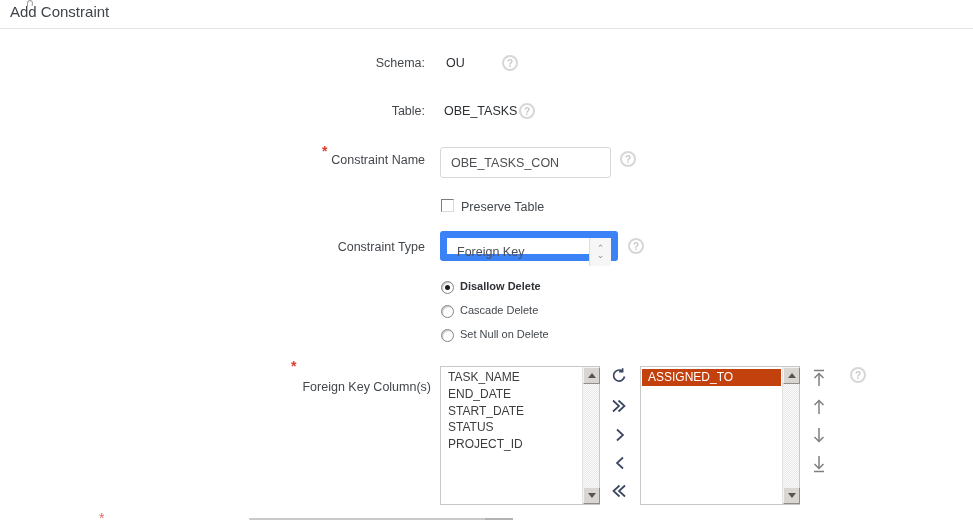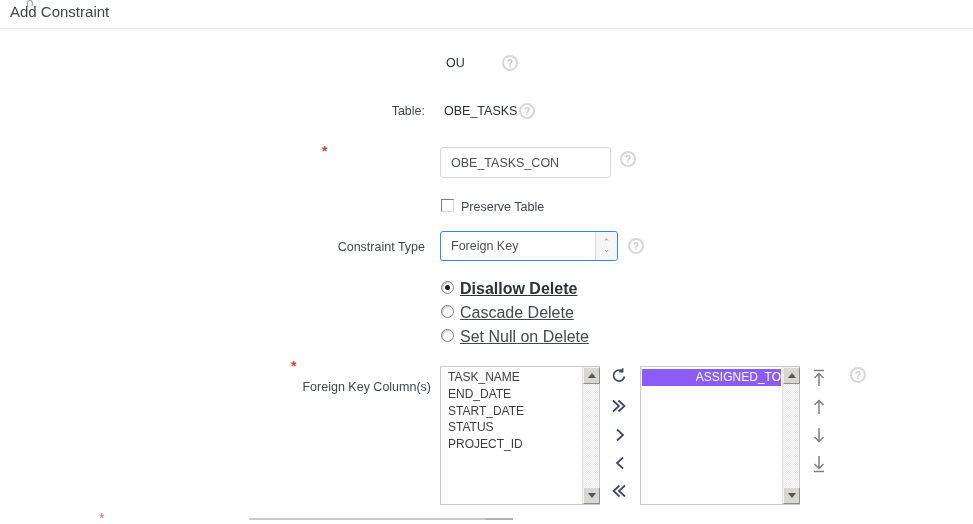--- a/index.html
+++ b/index.html
@@ -24,42 +24,42 @@
 
   .text-input { position:absolute; left:440px; top:147px; width:171px; height:31px;
     border:1px solid #d8d8d8; border-radius:3px; background:#fff; padding:0 10px;
     font-family:"Liberation Sans", sans-serif; font-size:12.5px; color:#4d4f52; outline:none; }
 
   .checkbox { position:absolute; left:441px; top:199px; width:13px; height:13px;
     background:#fff; border:1px solid; border-color:#7c7c7c #d9d9d9 #d9d9d9 #7c7c7c; }
   .plain-label { position:absolute; font-size:12.5px; color:#43484d; white-space:nowrap; }
 
   .select { position:absolute; left:440px; top:231px; width:178px; height:30px;
-    border:1px solid #3b82f6; border-radius:3px; background:#fff;text-align:center; }
+    border:7px solid #3b82f6; border-radius:3px; background:#fff;text-align:center; }
   .select .sel-text { position:absolute; left:10px; top:0; line-height:28px;
     font-size:12.5px; color:#4d4f52; }
   .select .sel-arrows { position:absolute; right:0; top:0; width:22px; height:28px;
     background:#f6f6f6; border-left:1px solid #ddd; border-radius:0 3px 3px 0;
     display:flex; flex-direction:column; align-items:center; justify-content:center;
     color:#8f8f8f; font-size:9px; line-height:7px; }
 
   .radio { position:absolute; left:441px; width:13px; height:13px; border-radius:50%;
     background:#fff; border:1px solid #858585;
     box-shadow: inset 1px 1px 1px rgba(0,0,0,0.25); }
   .radio.checked::after { content:""; position:absolute; left:3px; top:3px;
     width:5px; height:5px; border-radius:50%; background:#1c1c1c; }
-  .radio-label { position:absolute; left:460px; font-size:16px; color:#43484d;text-decoration:underline; }
+  .radio-label { position:absolute; left:460px; font-size:11px; color:#43484d; }
   .radio-label.selected { font-weight:bold; color:#2f3337; }
 
   .listbox { position:absolute; top:366px; width:160px; height:139px;
     border:1px solid #c8c8c8; background:#fff; }
   .listbox .items { position:absolute; left:1px; top:2px; right:18px; }
   .list-item { font-size:12px; color:#3d3d3d; line-height:16.8px; padding-left:6px;
     white-space:nowrap; overflow:hidden; }
-  .list-item.highlight { background:#8b5cf6; color:#ffffff;text-align:right; }
+  .list-item.highlight { background:#c2410c; color:#ffffff; }
 
   .vscroll { position:absolute; top:0; right:0; width:17px; height:137px;
     background-color:#fcfcfc;
     background-image:conic-gradient(#e8e8e8 25%, transparent 0 50%, #e8e8e8 0 75%, transparent 0);
     background-size:2px 2px; border-left:1px solid #e2e2e2; }
   .sb-btn { position:absolute; left:0; width:17px; height:17px; background:#d9d6d1;
     border:1px solid; border-color:#f4f3f1 #8f8d89 #8f8d89 #f4f3f1;
     display:flex; align-items:center; justify-content:center; }
   .sb-up { top:0; } .sb-down { bottom:0; }
   .tri-up { width:0; height:0; border-left:4px solid transparent;
@@ -78,28 +78,30 @@
 </style>
 </head>
 <body>
 
 <div class="stage">
 
   <div class="page-title">Add Constraint</div>
   <div class="cursor-artifact"></div>
   <div class="title-divider"></div>
 
+  <div class="form-label" style="top:56px;">Schema:</div>
   <div class="bold-value" style="left:446px; top:56px;">OU</div>
   <div class="help" style="left:502px; top:55px;">?</div>
 
   <div class="form-label" style="top:104px;">Table:</div>
   <div class="bold-value" style="left:444px; top:104px;">OBE_TASKS</div>
   <div class="help" style="left:519px; top:103px;">?</div>
 
   <span class="req" style="left:322px; top:143px;">*</span>
+  <div class="form-label" style="top:153px;">Constraint Name</div>
   <input class="text-input" type="text" value="OBE_TASKS_CON" style="">
   <div class="help" style="left:620px; top:151px;">?</div>
 
   <div class="checkbox"></div>
   <div class="plain-label" style="left:461px; top:200px;">Preserve Table</div>
 
   <div class="form-label" style="top:240px;">Constraint Type</div>
   <div class="select">
     <span class="sel-text">Foreign Key</span>
     <span class="sel-arrows">

